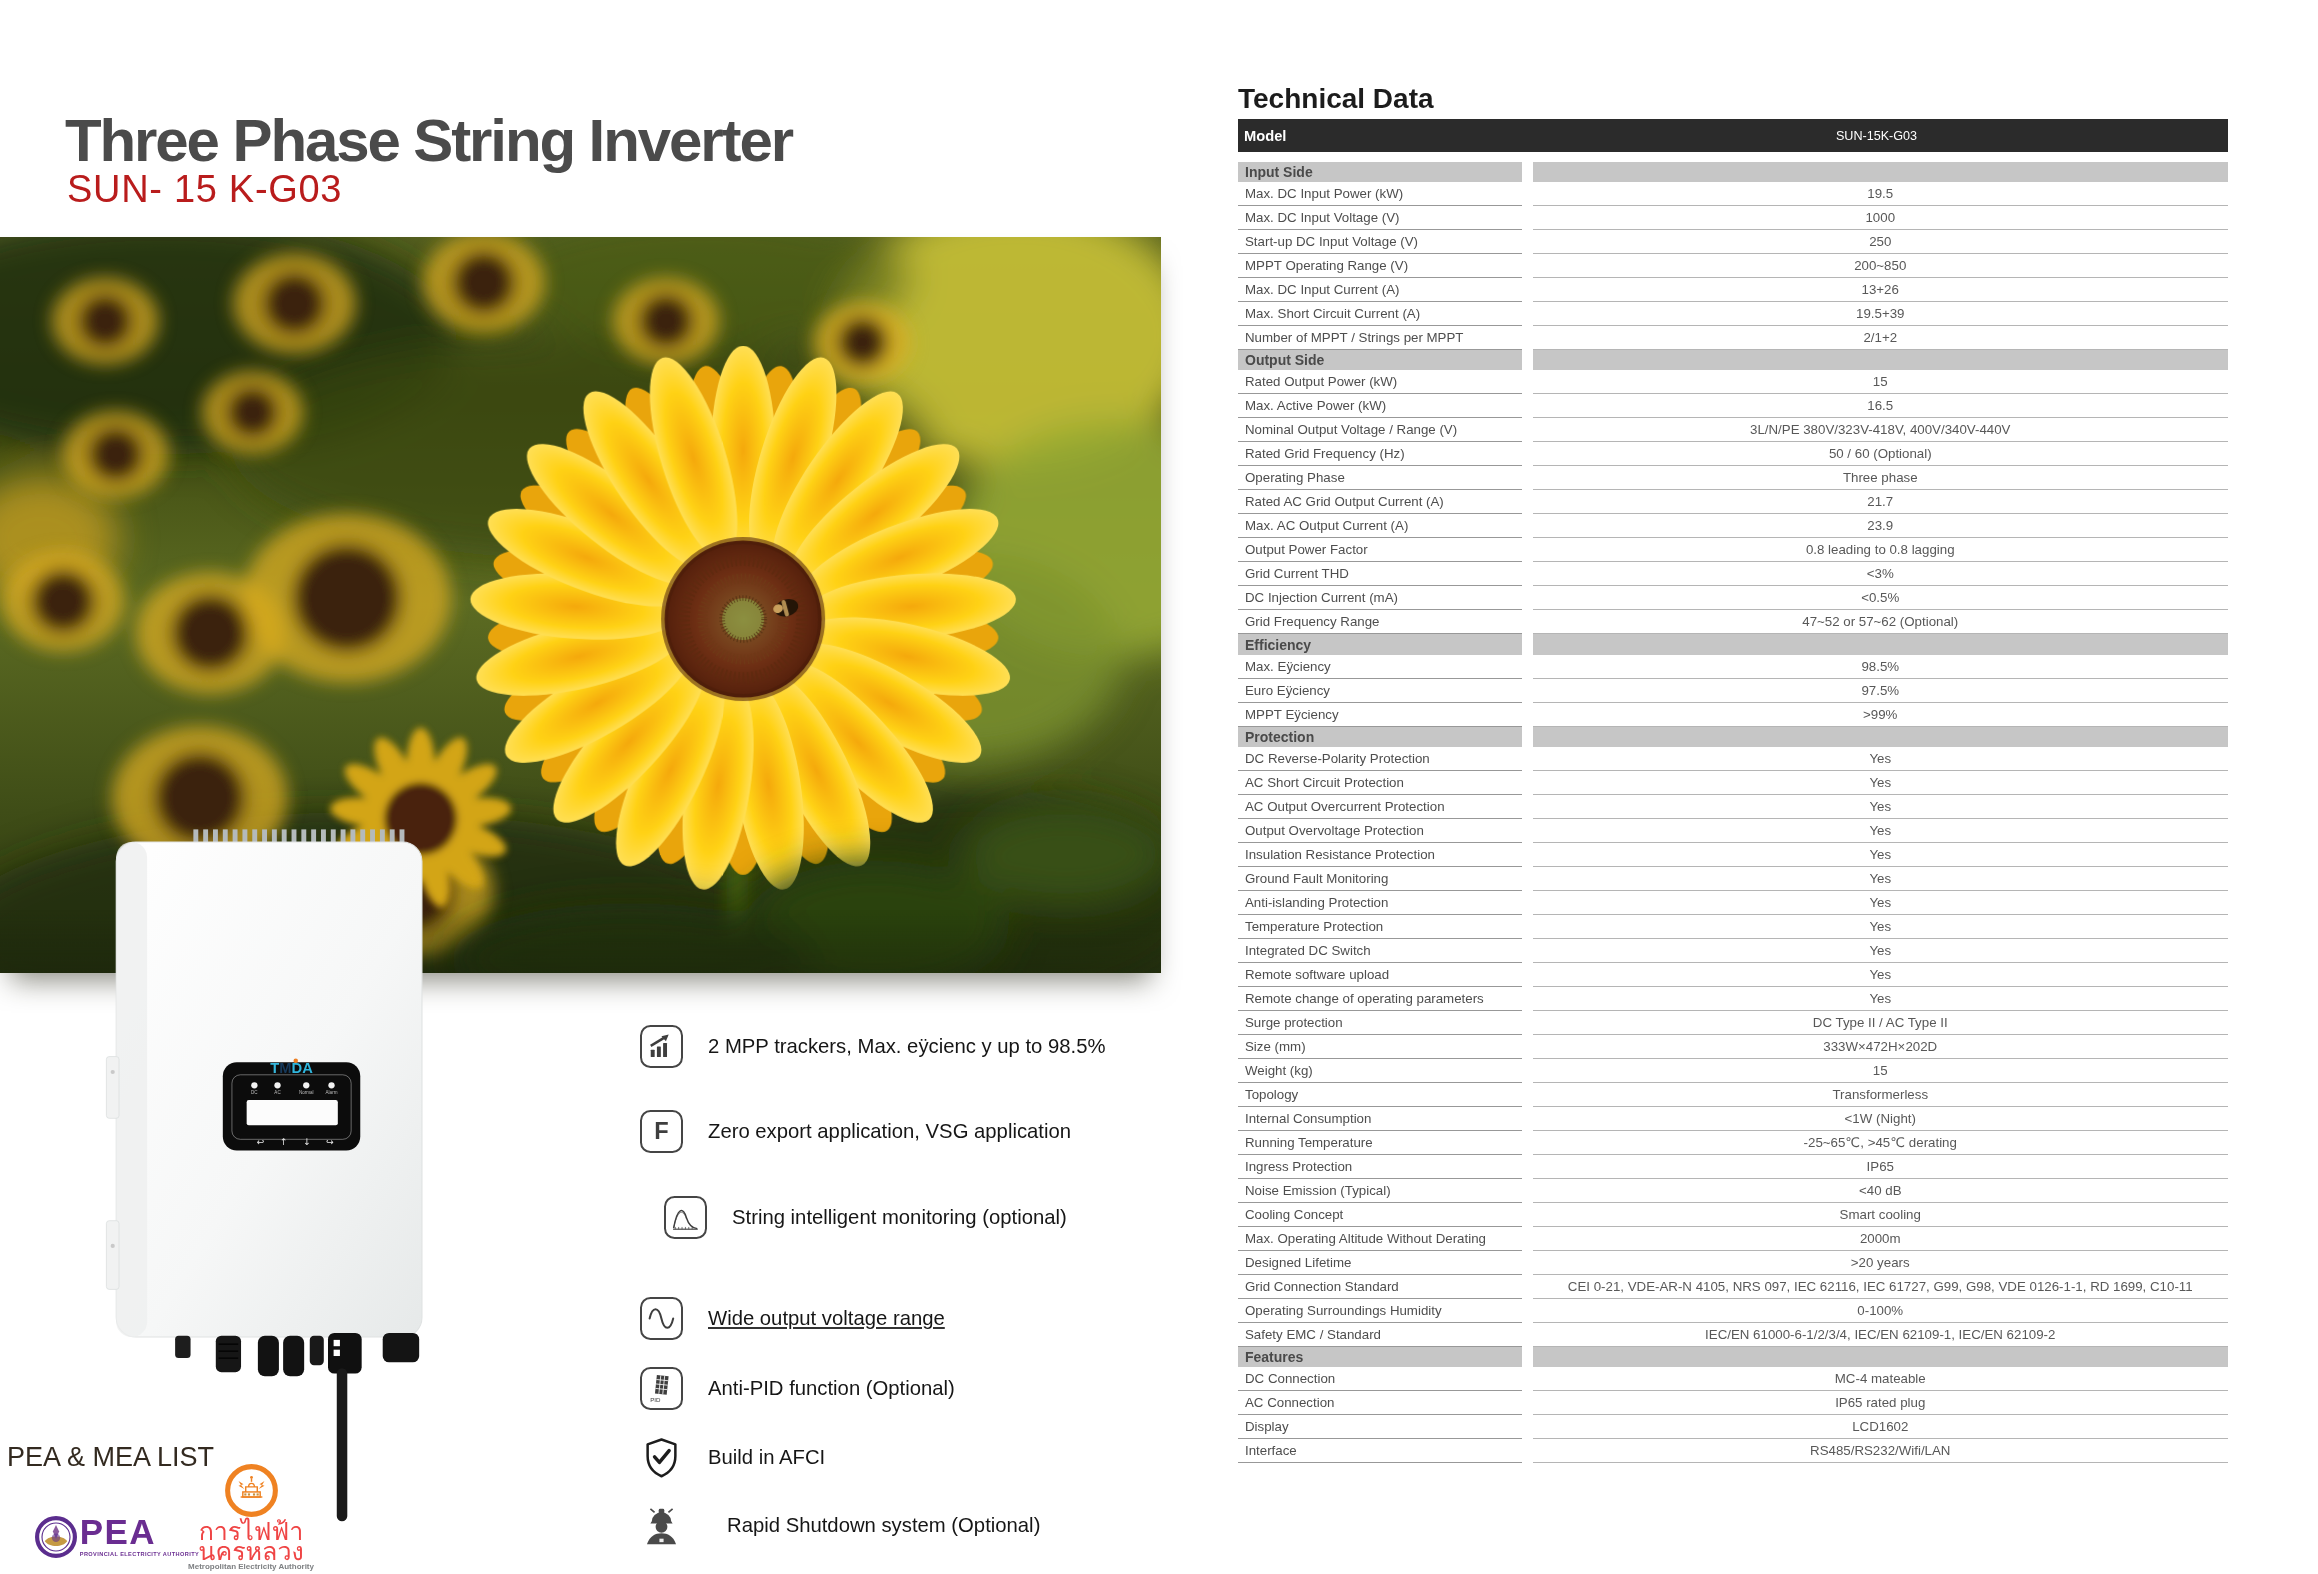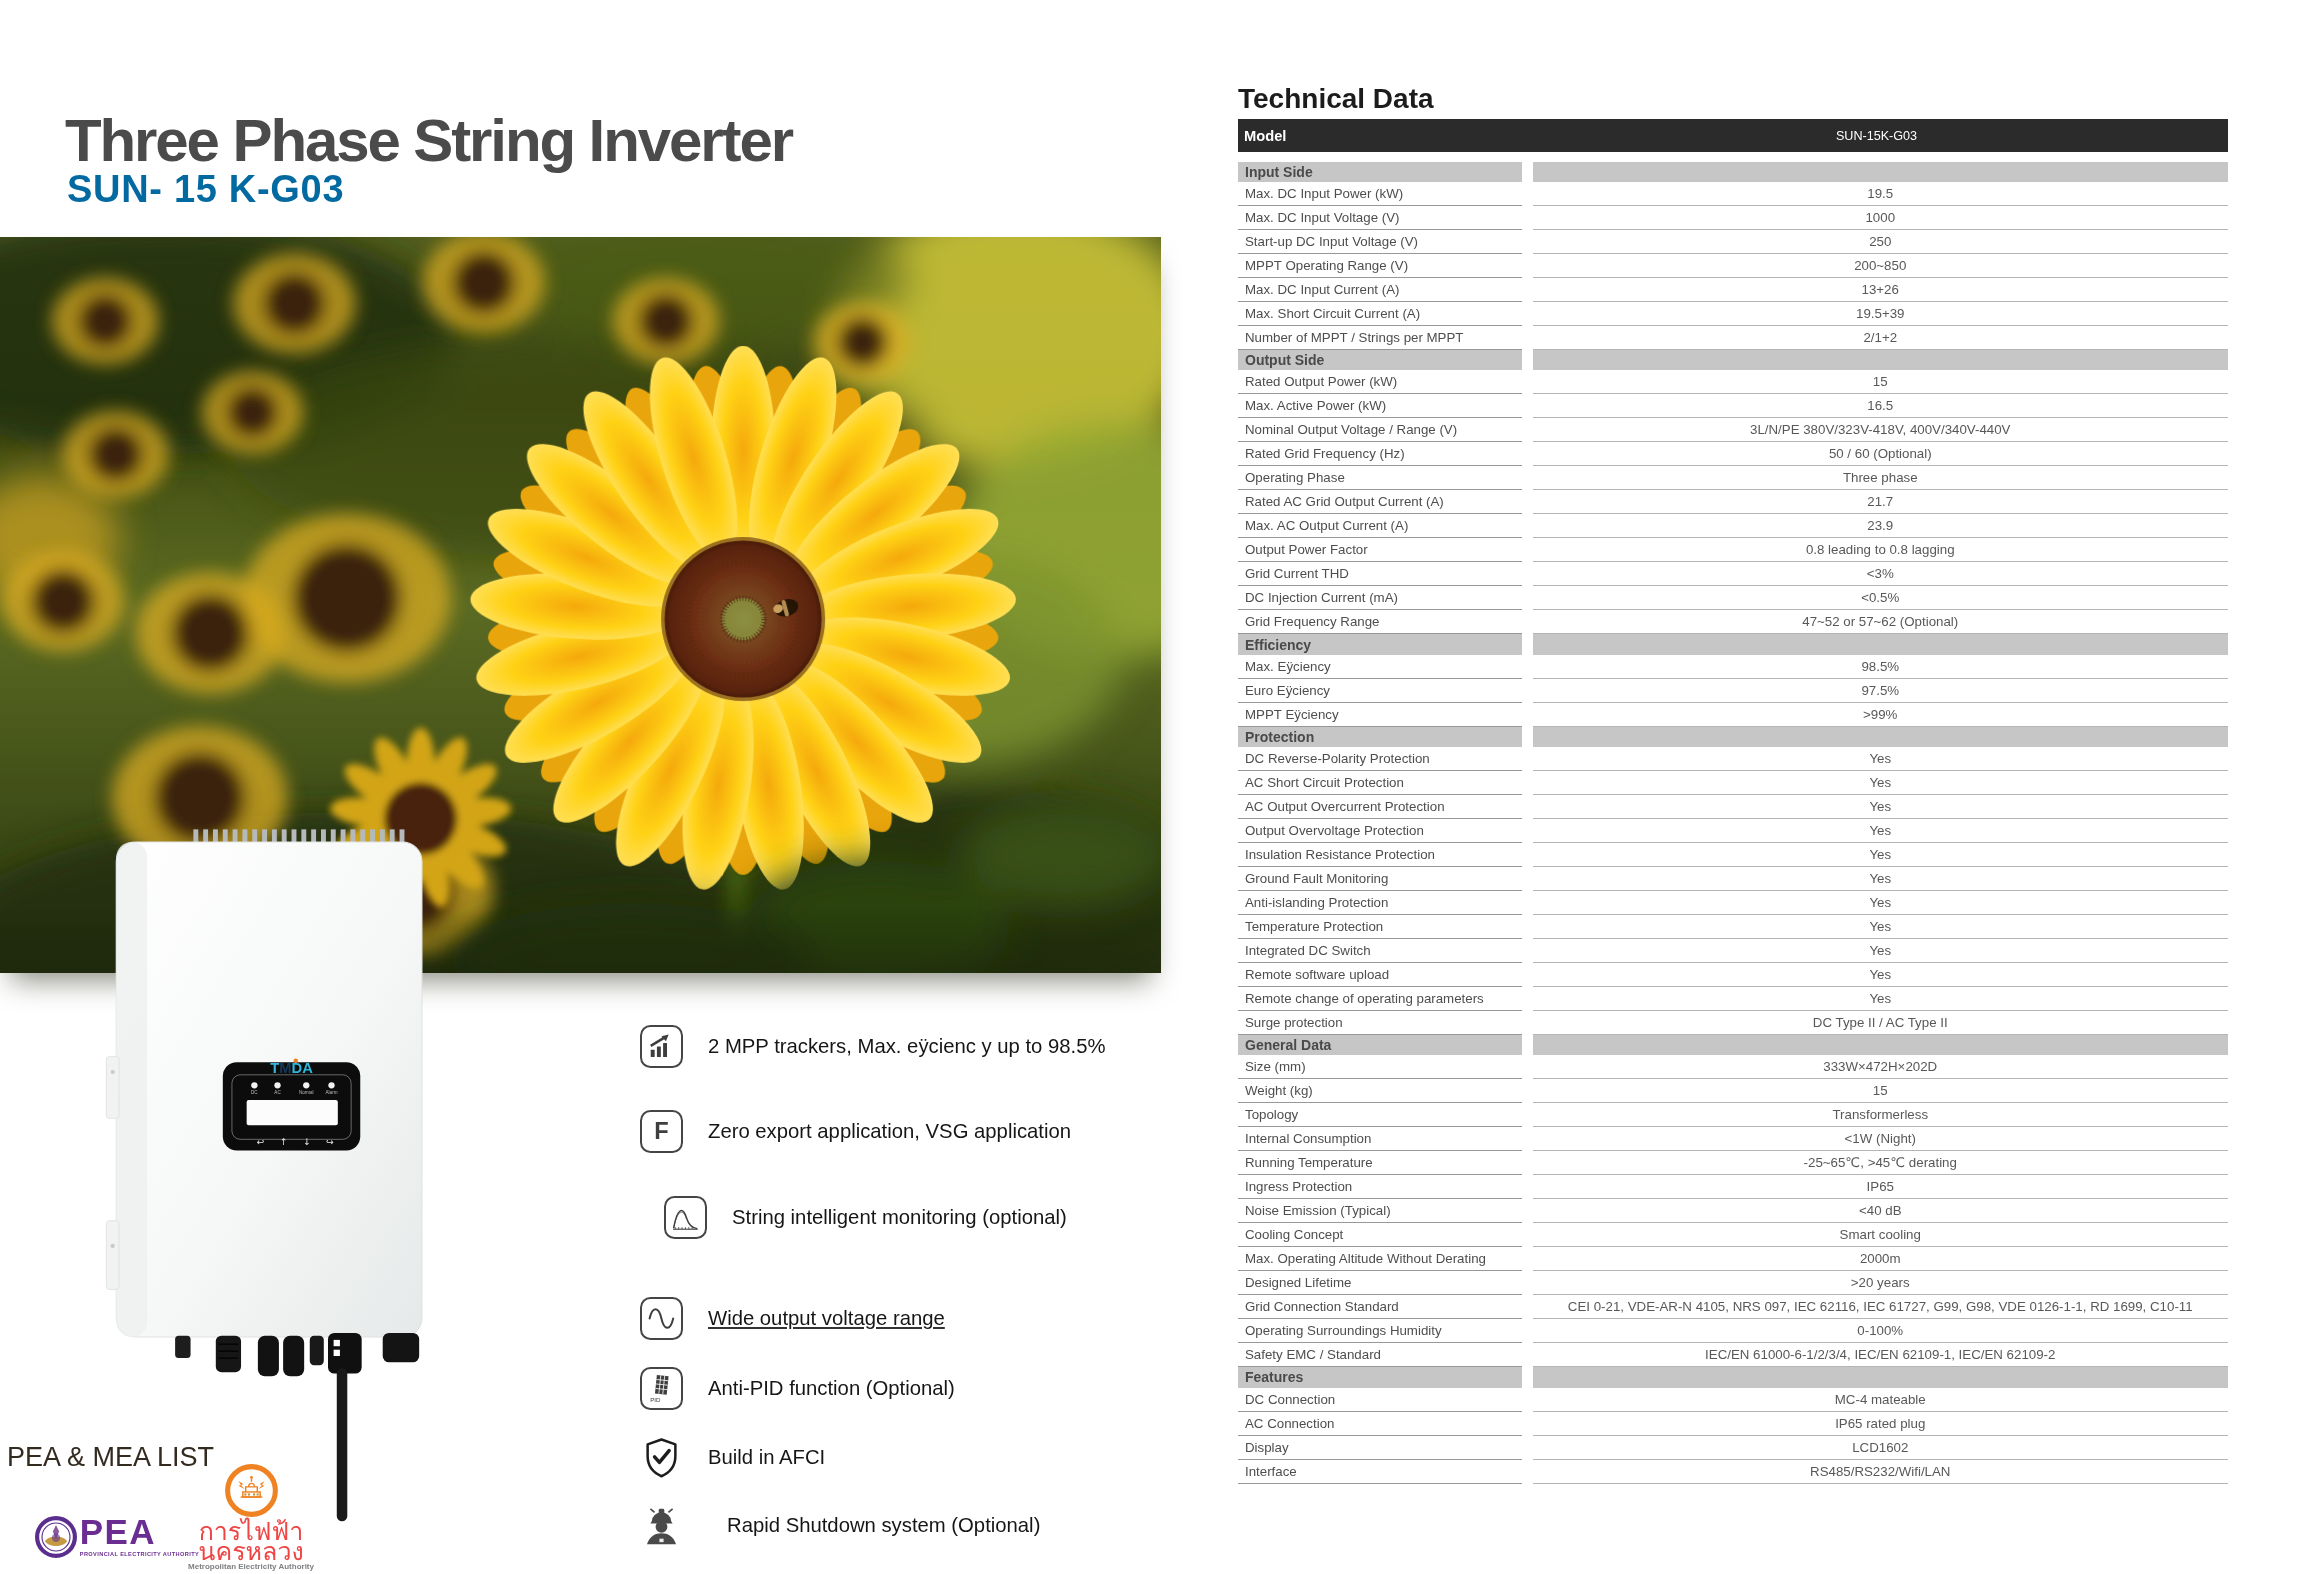--- a/index.html
+++ b/index.html
@@ -3,22 +3,22 @@
 <meta charset="utf-8">
 <style>
   html,body{margin:0;padding:0}
   body{
     width:2319px;height:1574px;position:relative;overflow:hidden;background:#ffffff;
     font-family:"Liberation Sans","DejaVu Sans",sans-serif;color:#333;
   }
   
   .page-title{position:absolute;left:65px;top:66px;font-size:60px;font-weight:700;
     letter-spacing:-2.1px;color:#4b4b4b;white-space:nowrap}
-  .model-subtitle{position:absolute;left:67px;top:168px;font-size:38px;font-weight:700;
-    color:#0369a1;letter-spacing:0.7px;white-space:nowrap}
+  .model-subtitle{position:absolute;left:67px;top:168px;font-size:38px;font-weight:400;
+    color:#b91c1c;letter-spacing:0.7px;white-space:nowrap}
   .photo{position:absolute;left:0;top:237px;width:1161px;height:736px;
     box-shadow:0 18px 27px -9.8px rgba(45,45,30,.55)}
   .photo svg{display:block;width:100%;height:100%}
   .inverter{position:absolute;left:105px;top:825px;width:331px;height:710px}
   .inverter svg{display:block;width:100%;height:100%}
   
   .feature{position:absolute;left:640px;height:45px;display:flex;align-items:center;gap:25px;white-space:nowrap}
   .fi{width:43px;height:43px;flex:0 0 auto;display:flex;align-items:center;justify-content:center;box-sizing:border-box}
   .fi.framed{border:2.5px solid #454545;border-radius:10.5px;padding:2.1px}
   .fi svg{width:100%;height:100%}
@@ -607,25 +607,20 @@
       <div class="trow">
         <div class="cl">Remote change of operating parameters</div>
         <div class="cg"></div>
         <div class="cv">Yes</div>
       </div>
       <div class="trow">
         <div class="cl">Surge protection</div>
         <div class="cg"></div>
         <div class="cv">DC Type II / AC Type II</div>
       </div>
-      <div class="trow sec">
-        <div class="cl">General Data</div>
-        <div class="cg"></div>
-        <div class="cv"></div>
-      </div>
       <div class="trow">
         <div class="cl">Size (mm)</div>
         <div class="cg"></div>
         <div class="cv">333W×472H×202D</div>
       </div>
       <div class="trow">
         <div class="cl">Weight (kg)</div>
         <div class="cg"></div>
         <div class="cv">15</div>
       </div>

